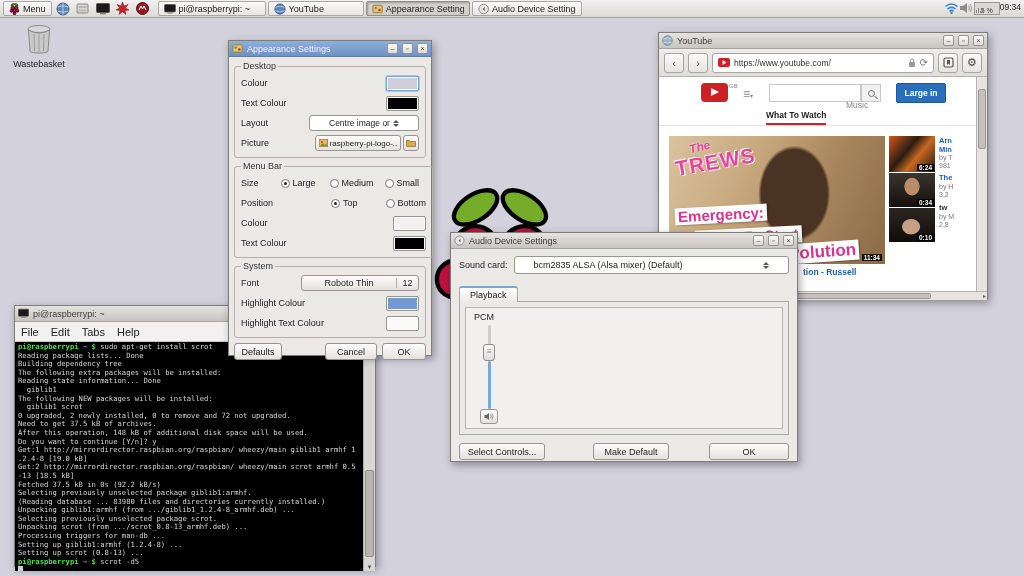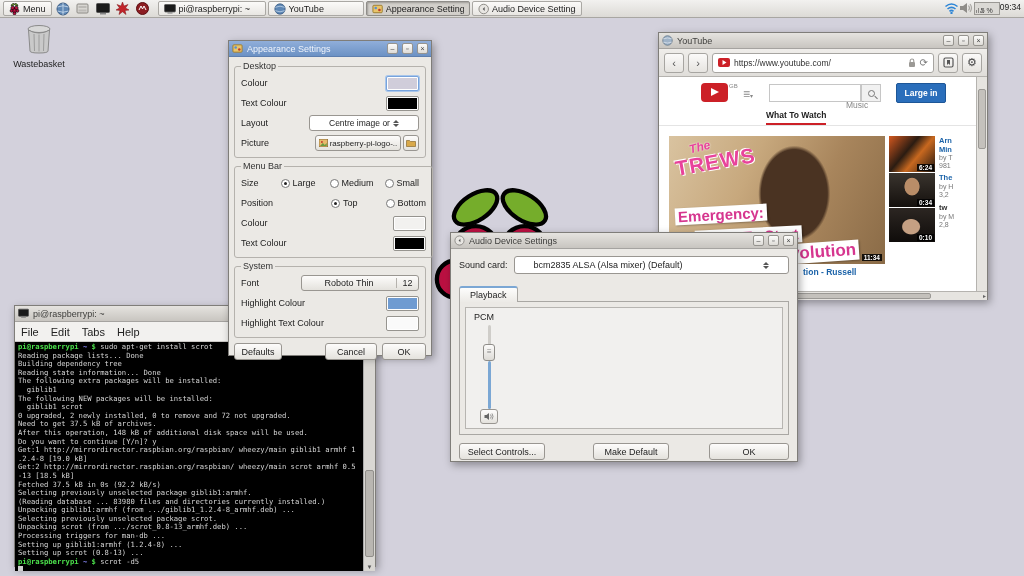--- a/index.html
+++ b/index.html
@@ -359,22 +359,22 @@
   <div id="term-menu">
     <span>File</span>
     <span>Edit</span>
     <span>Tabs</span>
     <span>Help</span>
   </div>
   <div id="term-body">
     <div class="tline"><span class="tgreen">pi@raspberrypi</span> <span class="tblue">~</span> <span class="tgreen">$</span> <span>sudo apt-get install scrot</span></div>
     <div class="tline">Reading package lists... Done</div>
     <div class="tline">Building dependency tree</div>
+    <div class="tline">The following extra packages will be installed:</div>
     <div class="tline">Reading state information... Done</div>
-    <div class="tline">The following extra packages will be installed:</div>
     <div class="tline">  giblib1</div>
     <div class="tline">The following NEW packages will be installed:</div>
     <div class="tline">  giblib1 scrot</div>
     <div class="tline">0 upgraded, 2 newly installed, 0 to remove and 72 not upgraded.</div>
     <div class="tline">Need to get 37.5 kB of archives.</div>
     <div class="tline">After this operation, 148 kB of additional disk space will be used.</div>
     <div class="tline">Do you want to continue [Y/n]? y</div>
     <div class="tline">Get:1 http://mirrordirector.raspbian.org/raspbian/ wheezy/main giblib1 armhf 1</div>
     <div class="tline">.2.4-8 [19.0 kB]</div>
     <div class="tline">Get:2 http://mirrordirector.raspbian.org/raspbian/ wheezy/main scrot armhf 0.5</div>

